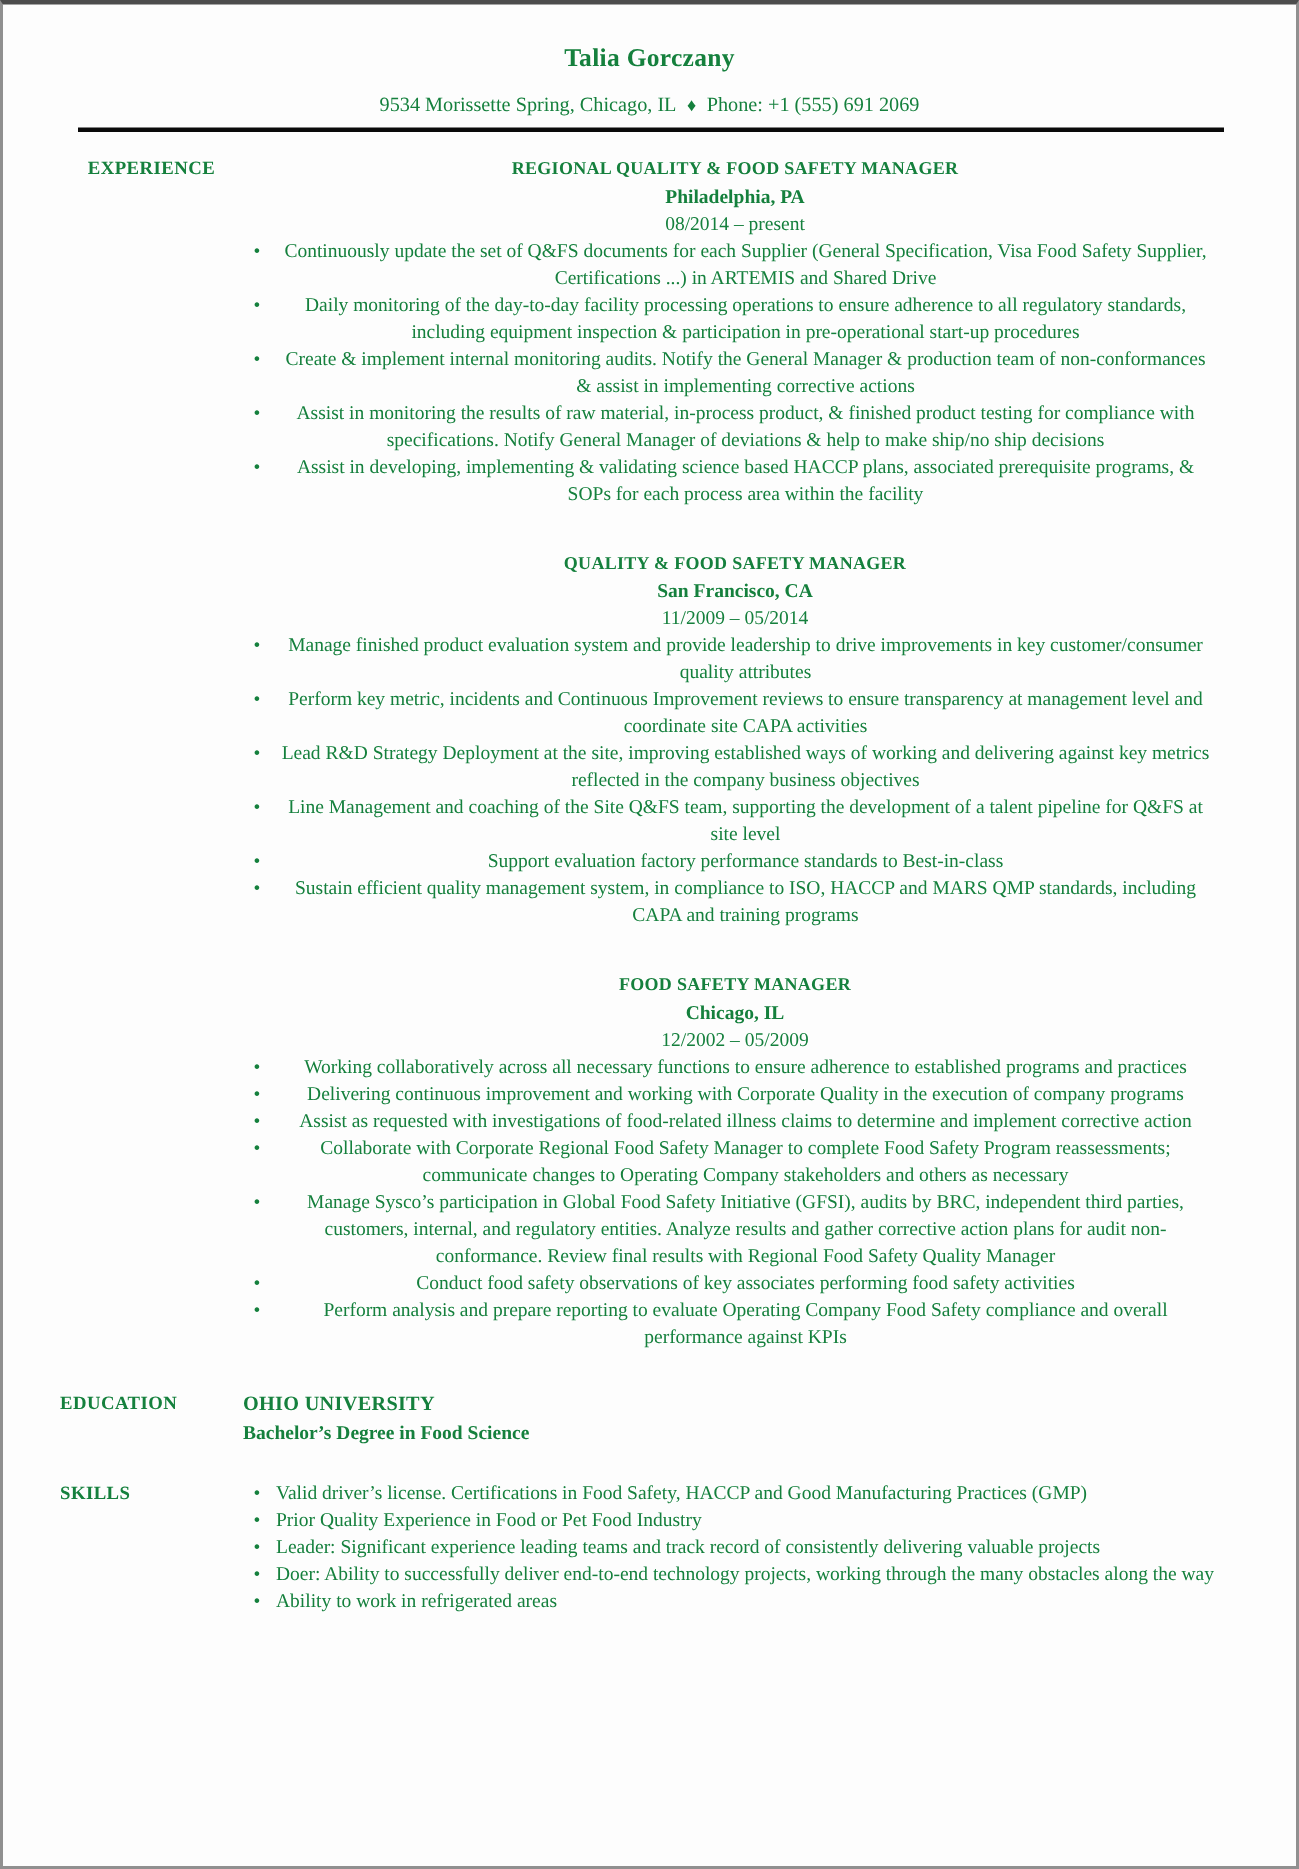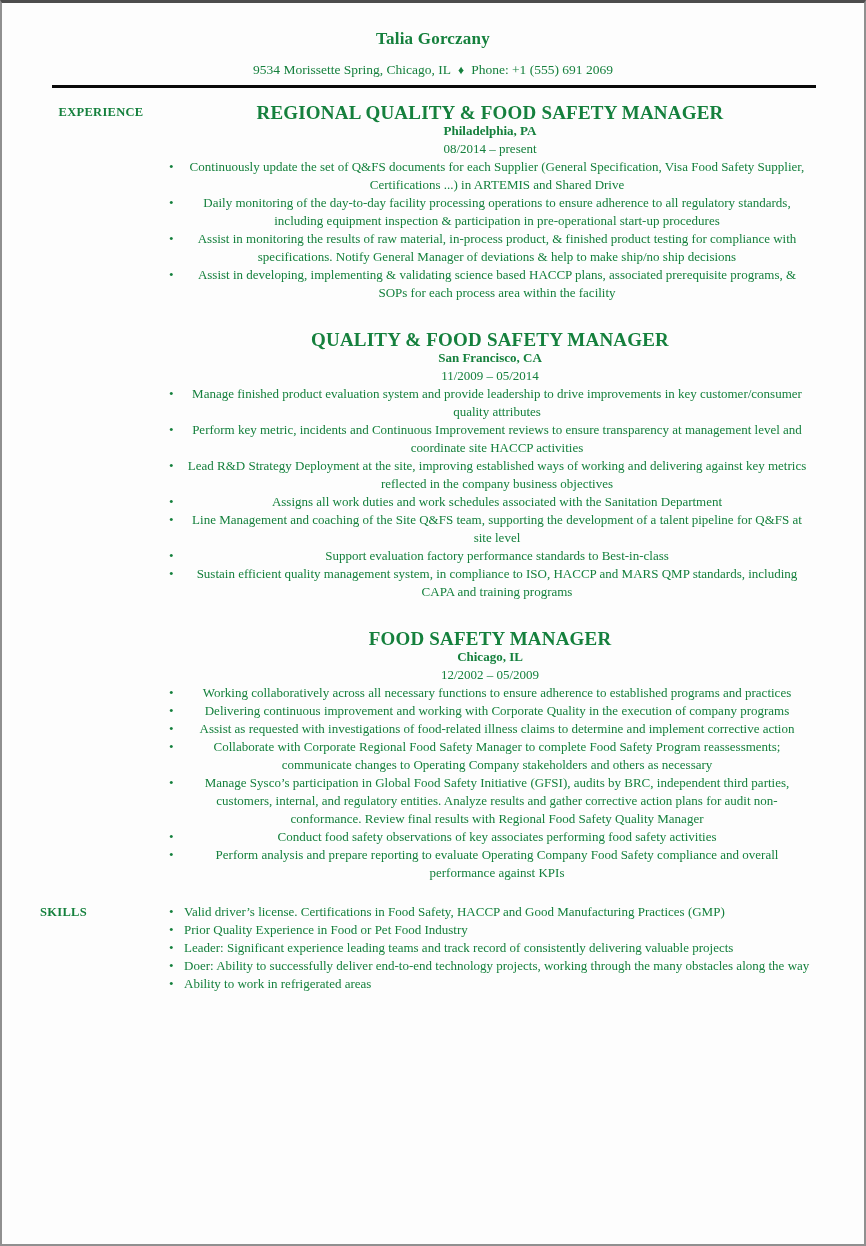--- a/index.html
+++ b/index.html
@@ -24,21 +24,21 @@
   .sections { padding: 0 46px 0 38px; }
   .section { display: grid; grid-template-columns: 122px 1fr; }
   .section-experience { margin-top: 15px; text-align: center; }
   .section-education { margin-top: 26px; }
   .section-skills { margin-top: 21px; }
   .section-label {
     font-size: 12.5px; font-weight: 700; letter-spacing: 0.3px; padding-top: 2px;
   }
 
   .job + .job { margin-top: 28px; }
-  .job-title { font-size: 19px; font-weight: 700; line-height: 19px; letter-spacing: 0.2px; }
+  .job-title { font-size: 12px; font-weight: 700; line-height: 19px; letter-spacing: 0.2px; }
   .job-location { font-size: 13px; font-weight: 700; line-height: 18px; }
   .job-dates { font-size: 13px; line-height: 18px; }
 
   ul.bullets { margin: 0; padding: 0; list-style: none; font-size: 13px; line-height: 18px; max-width: 648px; }
   ul.bullets li { position: relative; padding-left: 22px; }
   ul.bullets li::before { content: "•"; position: absolute; left: 7px; top: 0; }
 
   .edu-school { font-size: 13.5px; font-weight: 700; line-height: 19px; letter-spacing: 0.2px; }
   .edu-degree { font-size: 13px; font-weight: 700; line-height: 20px; }
 </style>
@@ -60,33 +60,33 @@
     <div class="section section-experience">
       <div class="section-label">EXPERIENCE</div>
       <div class="section-content">
           <div class="job">
           <div class="job-title">REGIONAL QUALITY &amp; FOOD SAFETY MANAGER</div>
           <div class="job-location">Philadelphia, PA</div>
           <div class="job-dates">08/2014 – present</div>
           <ul class="bullets">
               <li>Continuously update the set of Q&amp;FS documents for each Supplier (General Specification, Visa Food Safety Supplier, Certifications ...) in ARTEMIS and Shared Drive</li>
               <li>Daily monitoring of the day-to-day facility processing operations to ensure adherence to all regulatory standards, including equipment inspection &amp; participation in pre-operational start-up procedures</li>
+              <li>Create &amp; implement internal monitoring audits. Notify the General Manager &amp; production team of non-conformances &amp; assist in implementing corrective actions</li>
               <li>Assist in monitoring the results of raw material, in-process product, &amp; finished product testing for compliance with specifications. Notify General Manager of deviations &amp; help to make ship/no ship decisions</li>
               <li>Assist in developing, implementing &amp; validating science based HACCP plans, associated prerequisite programs, &amp; SOPs for each process area within the facility</li>
             </ul>
         </div>
           <div class="job">
           <div class="job-title">QUALITY &amp; FOOD SAFETY MANAGER</div>
           <div class="job-location">San Francisco, CA</div>
           <div class="job-dates">11/2009 – 05/2014</div>
           <ul class="bullets">
               <li>Manage finished product evaluation system and provide leadership to drive improvements in key customer/consumer quality attributes</li>
-              <li>Perform key metric, incidents and Continuous Improvement reviews to ensure transparency at management level and coordinate site HACCP activities</li>
+              <li>Perform key metric, incidents and Continuous Improvement reviews to ensure transparency at management level and coordinate site CAPA activities</li>
               <li>Lead R&amp;D Strategy Deployment at the site, improving established ways of working and delivering against key metrics reflected in the company business objectives</li>
-              <li>Assigns all work duties and work schedules associated with the Sanitation Department</li>
               <li>Line Management and coaching of the Site Q&amp;FS team, supporting the development of a talent pipeline for Q&amp;FS at site level</li>
               <li>Support evaluation factory performance standards to Best-in-class</li>
               <li>Sustain efficient quality management system, in compliance to ISO, HACCP and MARS QMP standards, including CAPA and training programs</li>
             </ul>
         </div>
           <div class="job">
           <div class="job-title">FOOD SAFETY MANAGER</div>
           <div class="job-location">Chicago, IL</div>
           <div class="job-dates">12/2002 – 05/2009</div>
           <ul class="bullets">
@@ -95,20 +95,27 @@
               <li>Assist as requested with investigations of food-related illness claims to determine and implement corrective action</li>
               <li>Collaborate with Corporate Regional Food Safety Manager to complete Food Safety Program reassessments; communicate changes to Operating Company stakeholders and others as necessary</li>
               <li>Manage Sysco’s participation in Global Food Safety Initiative (GFSI), audits by BRC, independent third parties, customers, internal, and regulatory entities. Analyze results and gather corrective action plans for audit non-conformance. Review final results with Regional Food Safety Quality Manager</li>
               <li>Conduct food safety observations of key associates performing food safety activities</li>
               <li>Perform analysis and prepare reporting to evaluate Operating Company Food Safety compliance and overall performance against KPIs</li>
             </ul>
         </div>
         </div>
     </div>
 
+    <div class="section section-education">
+      <div class="section-label">EDUCATION</div>
+      <div class="section-content">
+        <div class="edu-school">OHIO UNIVERSITY</div>
+        <div class="edu-degree">Bachelor’s Degree in Food Science</div>
+      </div>
+    </div>
 
     <div class="section section-skills">
       <div class="section-label">SKILLS</div>
       <div class="section-content">
         <ul class="bullets">
             <li>Valid driver’s license. Certifications in Food Safety, HACCP and Good Manufacturing Practices (GMP)</li>
             <li>Prior Quality Experience in Food or Pet Food Industry</li>
             <li>Leader: Significant experience leading teams and track record of consistently delivering valuable projects</li>
             <li>Doer: Ability to successfully deliver end-to-end technology projects, working through the many obstacles along the way</li>
             <li>Ability to work in refrigerated areas</li>

